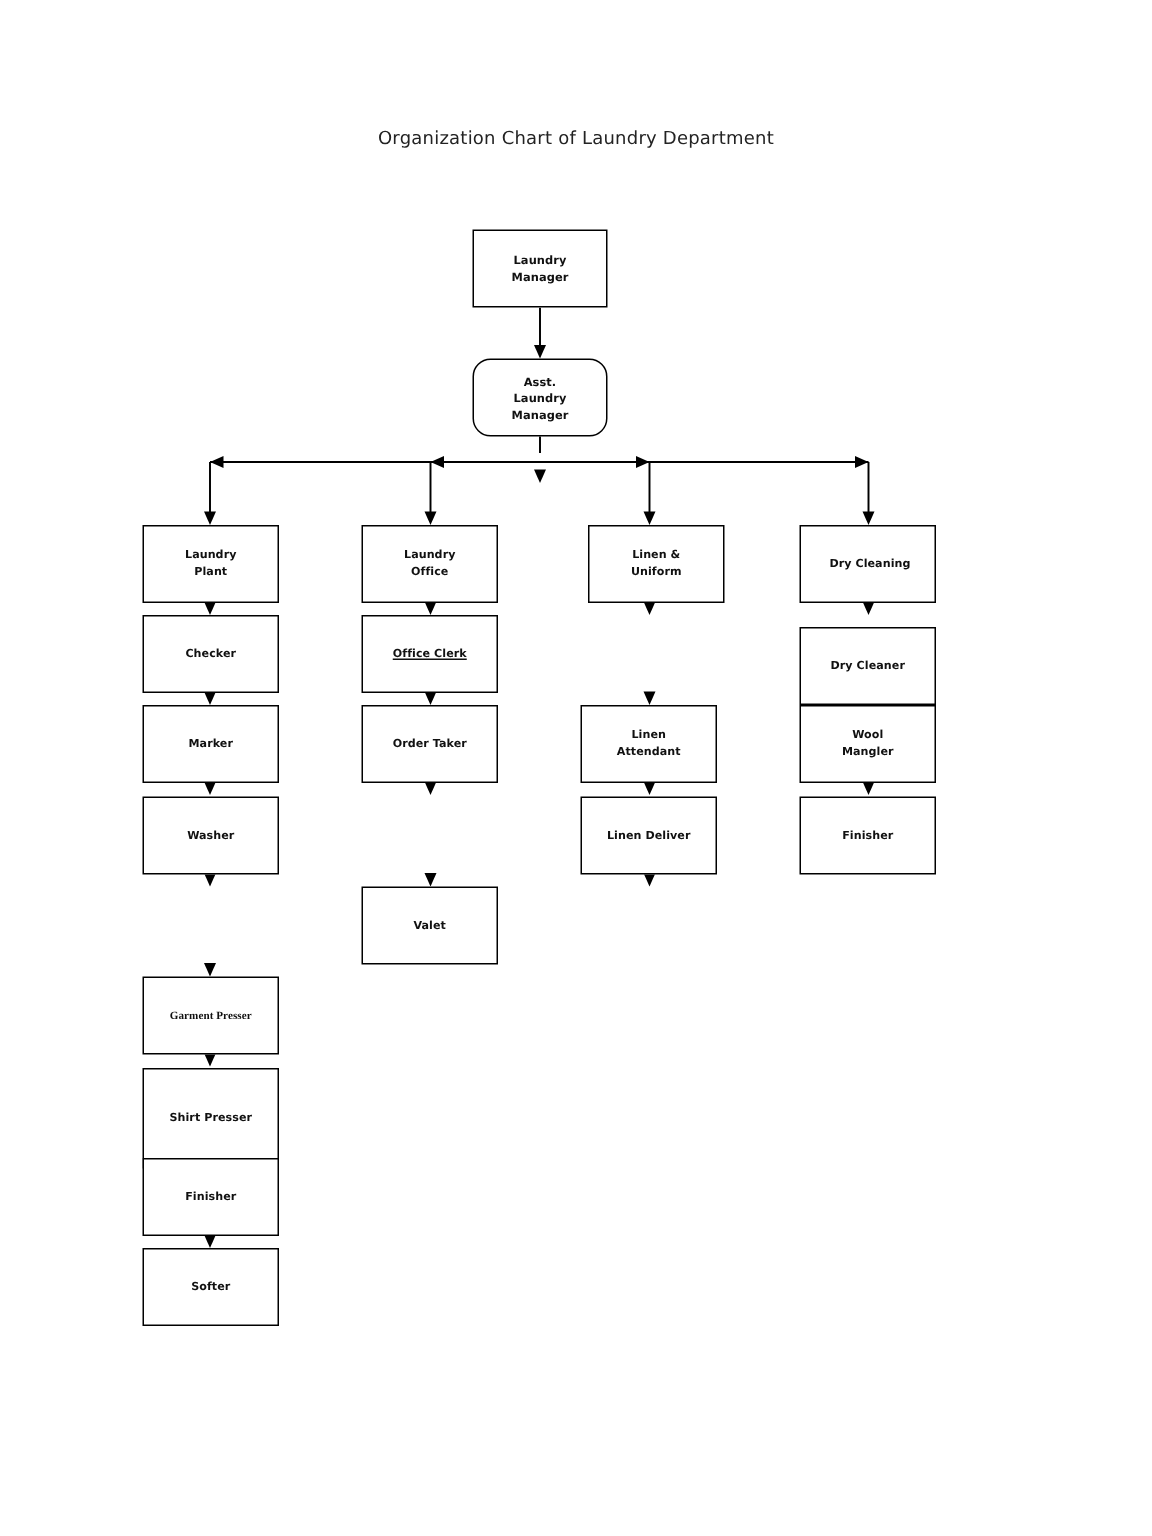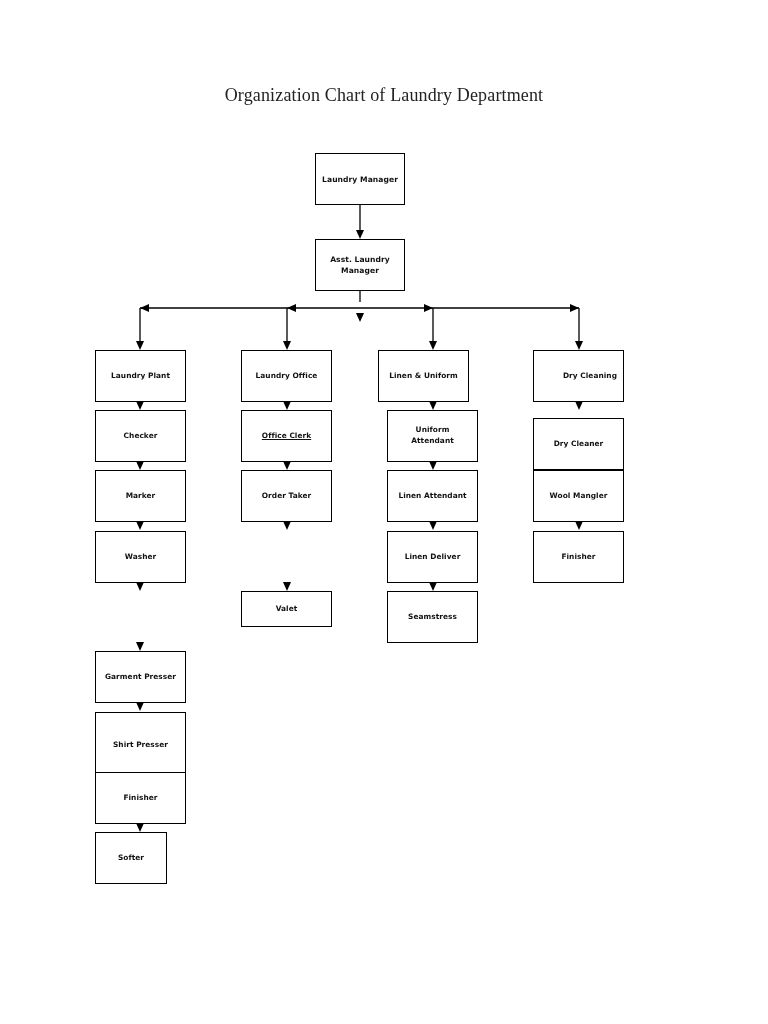--- a/index.html
+++ b/index.html
@@ -24,43 +24,42 @@
     width: 768px;
     height: 1024px;
   }
 
   #chart-title {
     position: absolute;
     left: 0;
     top: 85px;
     width: 768px;
     text-align: center;
-    font-size: 18px;
+    font-size: 12px;
     font-weight: 400;
     letter-spacing: 0.15px;
     color: #232323;
     white-space: nowrap;
-    font-family: Liberation Serif, serif;
   }
 
   .node-box {
     position: absolute;
     box-sizing: border-box;
     border: 1.3px solid #000000;
     background: #ffffff;
     display: flex;
     align-items: center;
     justify-content: center;
     text-align: center;
     font-size: 7.4px;
     font-weight: 600;
     line-height: 1.45;
     letter-spacing: 0.05px;
     color: #111111;
-    padding: 0 6px;
+    padding: 0 16px;
     overflow: hidden;
   }
   .node-box.root {
     font-size: 7.6px;
   }
   .node-label {
     display: block;
     white-space: pre-line;
   }
 
@@ -136,78 +135,72 @@
 
     <polygon points="579,410 575,401 583,401"></polygon>
     <polygon points="579,470 575,461 583,461"></polygon>
     <polygon points="579,530 575,521 583,521"></polygon>
   </svg>
 
   <div class="node-box root" style="left:315px; top:153px; width:90px; height:52px;">
     <span class="node-label">Laundry Manager</span>
   </div>
 
-  <div class="node-box root" style="left:315px; top:239px; width:90px; height:52px;">
+  <div class="node-box root" style="left:315px; top:239px; width:90px; height:52px;border-radius:12px;">
     <span class="node-label">Asst. Laundry
 Manager</span>
   </div>
 
   <div class="node-box" style="left:95px; top:350px; width:91px; height:52px;">
     <span class="node-label">Laundry Plant</span>
   </div>
   <div class="node-box" style="left:95px; top:410px; width:91px; height:52px;">
     <span class="node-label">Checker</span>
   </div>
   <div class="node-box" style="left:95px; top:470px; width:91px; height:52px;">
     <span class="node-label">Marker</span>
   </div>
   <div class="node-box" style="left:95px; top:531px; width:91px; height:52px;">
     <span class="node-label">Washer</span>
   </div>
-  <div class="node-box" style="left:95px; top:651px; width:91px; height:52px;">
+  <div class="node-box" style="left:95px; top:651px; width:91px; height:52px;font-family:Liberation Serif, serif;">
     <span class="node-label">Garment Presser</span>
   </div>
   <div class="node-box" style="left:95px; top:712px; width:91px; height:67px;">
     <span class="node-label">Shirt Presser</span>
   </div>
   <div class="node-box" style="left:95px; top:772px; width:91px; height:52px;">
     <span class="node-label">Finisher</span>
   </div>
-  <div class="node-box" style="left:95px; top:832px; width:72px; height:52px;">
+  <div class="node-box" style="left:95px; top:832px; width:91px; height:52px;">
     <span class="node-label">Softer</span>
   </div>
 
   <div class="node-box" style="left:241px; top:350px; width:91px; height:52px;">
     <span class="node-label">Laundry Office</span>
   </div>
   <div class="node-box" style="left:241px; top:410px; width:91px; height:52px;text-decoration:underline;">
     <span class="node-label">Office Clerk</span>
   </div>
   <div class="node-box" style="left:241px; top:470px; width:91px; height:52px;">
     <span class="node-label">Order Taker</span>
   </div>
-  <div class="node-box" style="left:241px; top:591px; width:91px; height:36px;">
+  <div class="node-box" style="left:241px; top:591px; width:91px; height:52px;">
     <span class="node-label">Valet</span>
   </div>
 
-  <div class="node-box" style="left:378px; top:350px; width:91px; height:52px;">
+  <div class="node-box" style="left:392px; top:350px; width:91px; height:52px;">
     <span class="node-label">Linen &amp; Uniform</span>
-  </div>
-  <div class="node-box" style="left:387px; top:410px; width:91px; height:52px;">
-    <span class="node-label">Uniform Attendant</span>
   </div>
   <div class="node-box" style="left:387px; top:470px; width:91px; height:52px;">
     <span class="node-label">Linen Attendant</span>
   </div>
   <div class="node-box" style="left:387px; top:531px; width:91px; height:52px;">
     <span class="node-label">Linen Deliver</span>
   </div>
-  <div class="node-box" style="left:387px; top:591px; width:91px; height:52px;">
-    <span class="node-label">Seamstress</span>
-  </div>
 
   <div class="node-box" style="left:533px; top:350px; width:91px; height:52px;justify-content:flex-end;">
     <span class="node-label">Dry Cleaning</span>
   </div>
   <div class="node-box" style="left:533px; top:418px; width:91px; height:52px;">
     <span class="node-label">Dry Cleaner</span>
   </div>
   <div class="node-box" style="left:533px; top:470px; width:91px; height:52px;">
     <span class="node-label">Wool Mangler</span>
   </div>

